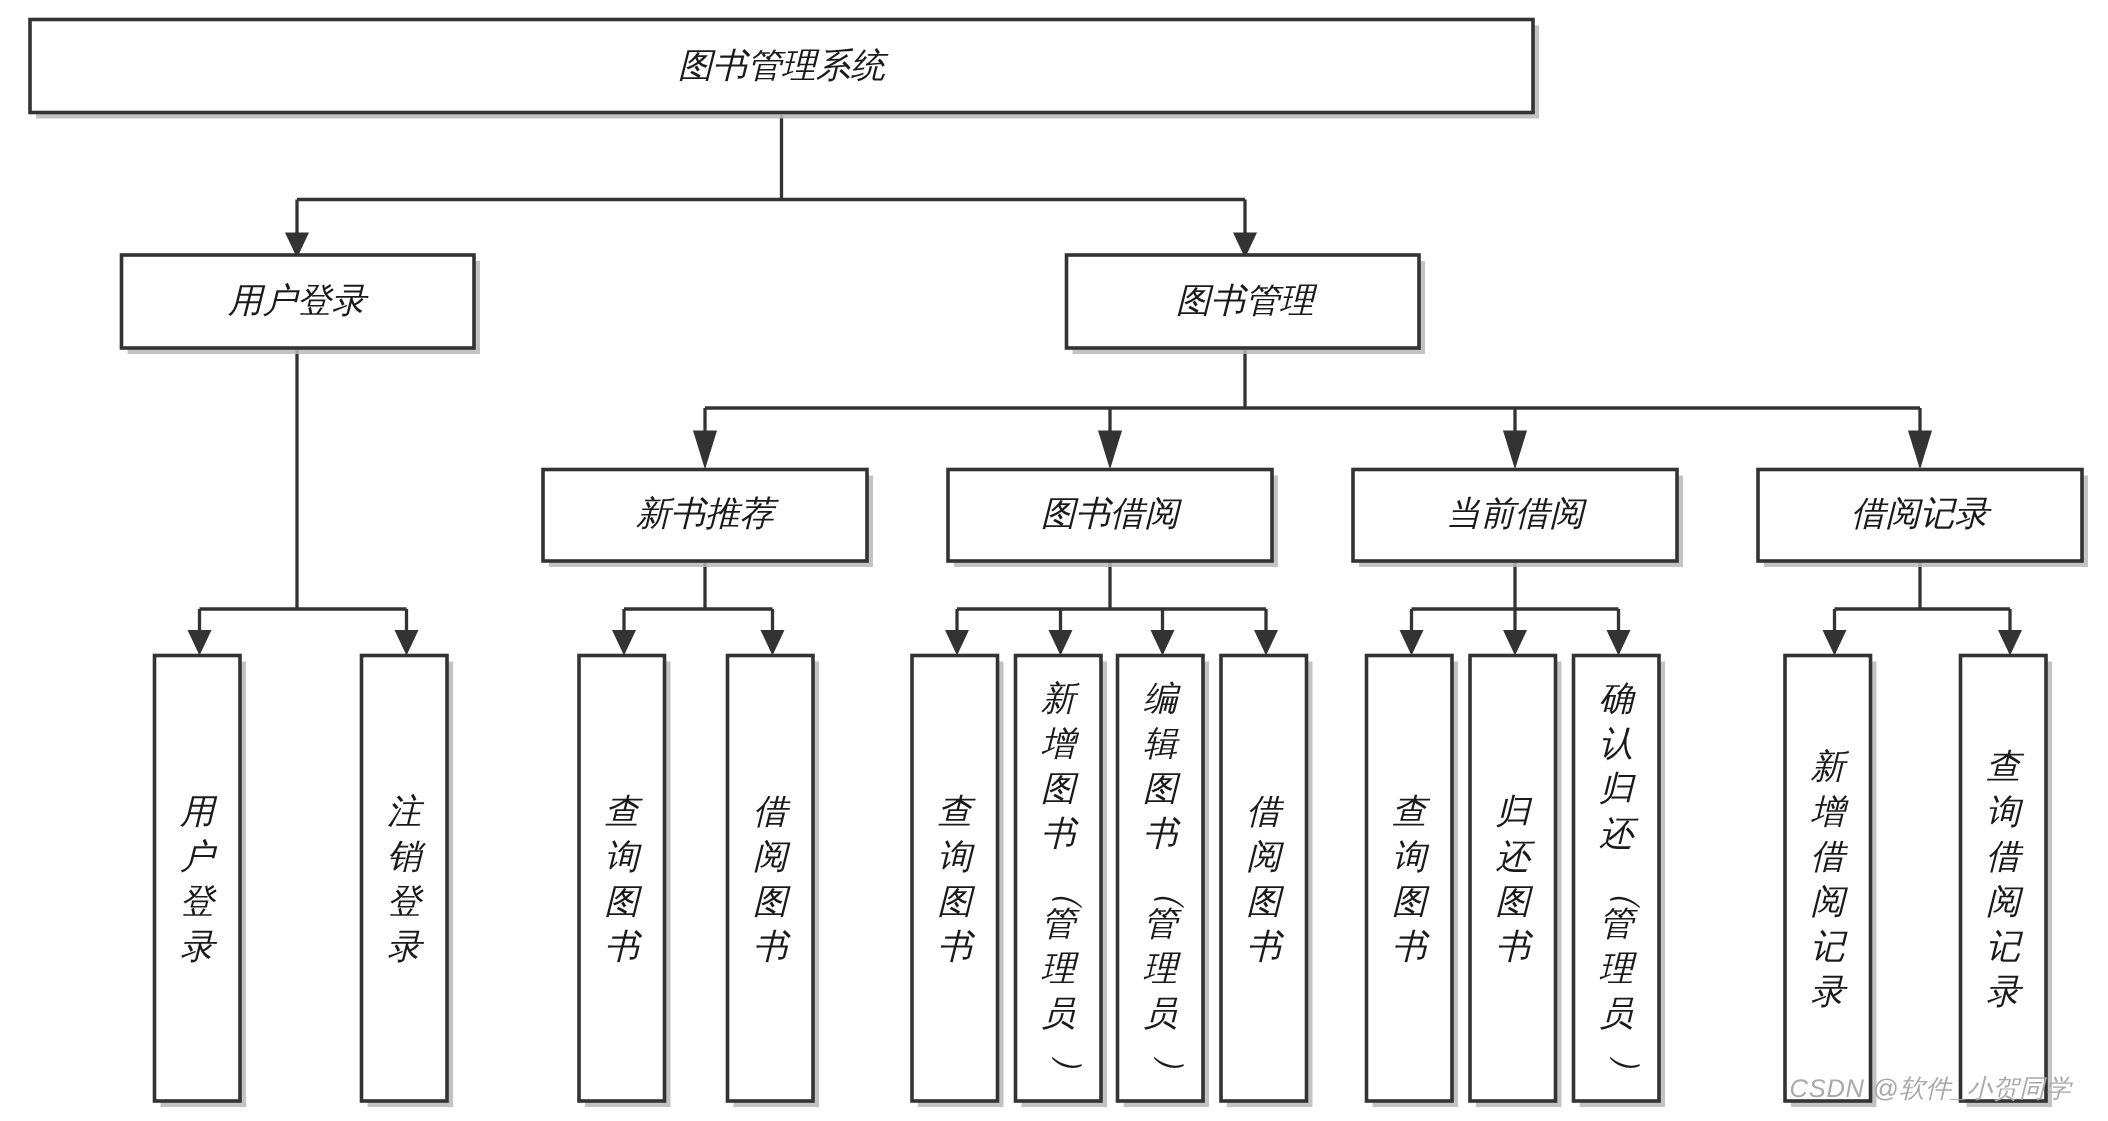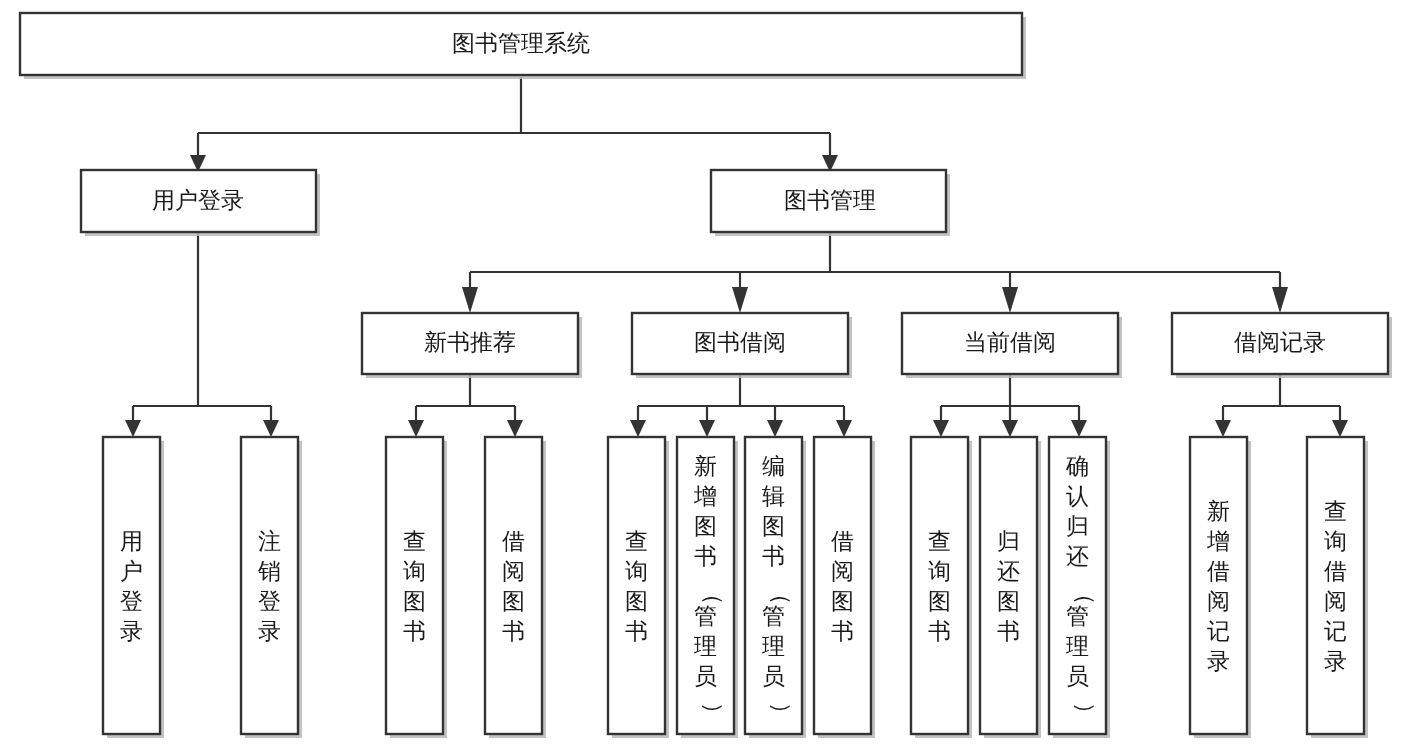--- a/index.html
+++ b/index.html
@@ -11,20 +11,21 @@
     width: 1405px;
     height: 747px;
     font-family: "Liberation Sans", "DejaVu Sans", sans-serif;
     overflow: hidden;
   }
   #diagram-root {
     position: relative;
     width: 1114px;
     height: 747px;
     background: #ffffff;
+    font-style: italic;
   }
   svg.canvas {
     position: absolute;
     left: 0;
     top: 0;
     width: 1405px;
     height: 747px;
   }
   .node-box {
     fill: #ffffff;
@@ -304,13 +305,14 @@
         <text class="node-label-v" x="1218.5" y="668.5">录</text>
         <text class="node-label-v" x="1335.5" y="518.5">查</text>
         <text class="node-label-v" x="1335.5" y="548.5">询</text>
         <text class="node-label-v" x="1335.5" y="578.5">借</text>
         <text class="node-label-v" x="1335.5" y="608.5">阅</text>
         <text class="node-label-v" x="1335.5" y="638.5">记</text>
         <text class="node-label-v" x="1335.5" y="668.5">录</text>
       </g>
   </svg>
 
+  <div class="watermark-text" style="left:1193px; top:714px;">CSDN @软件_小贺同学</div>
 </div>
 
 </body></html>

